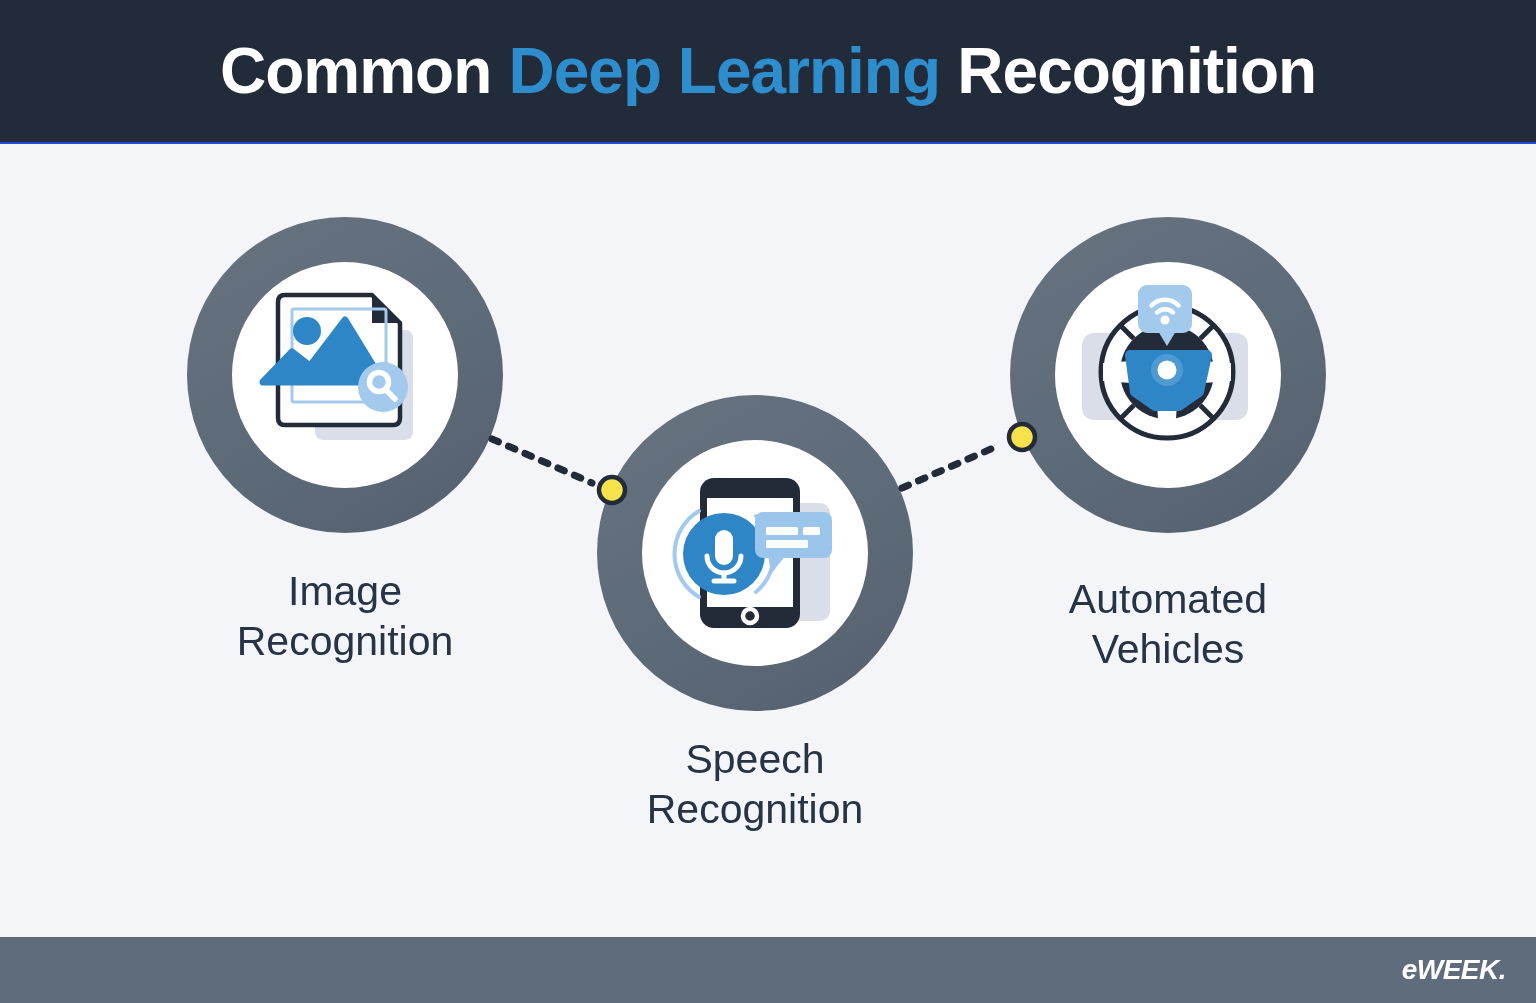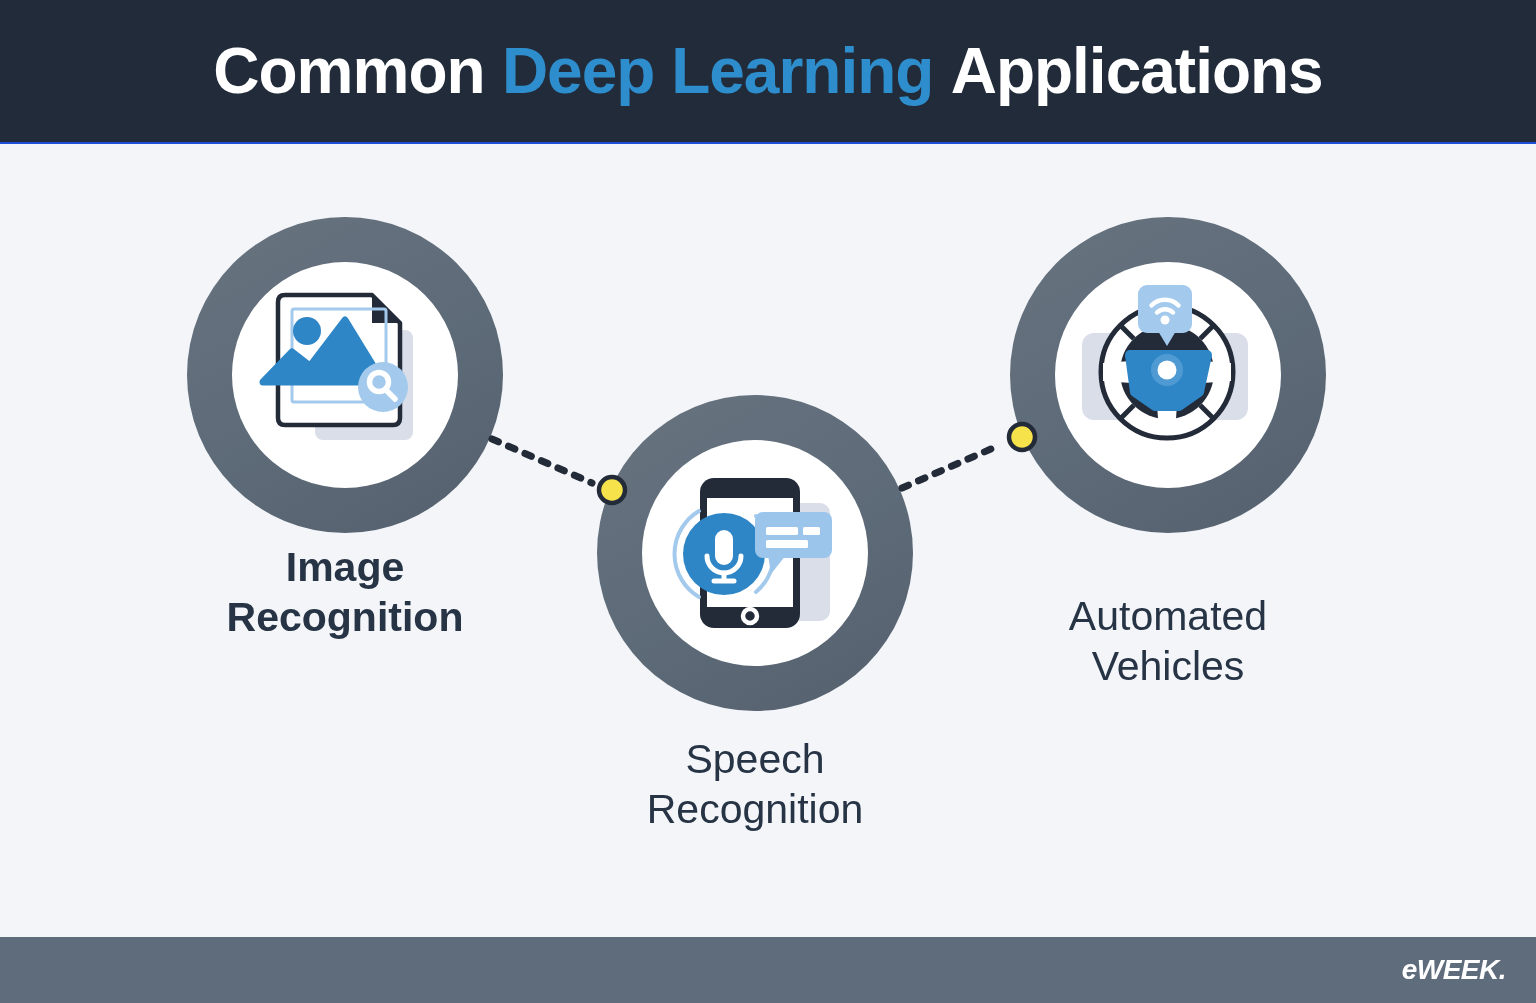--- a/index.html
+++ b/index.html
@@ -58,37 +58,37 @@
 </style>
 </head>
 <body>
 
 <div class="canvas">
 
   <div class="header">
     <h1 class="title">
       <span>Common</span>
       <span class="hl">Deep Learning</span>
-      <span>Applications</span>
+      <span>Recognition</span>
     </h1>
   </div>
 
   <div class="ring" style="left:187px;top:217px;"></div>
   <svg class="icon-svg" style="left:240px;top:270px;" viewBox="0 0 210 210" aria-hidden="true">
     <rect x="75" y="60" width="98" height="110" rx="8" fill="#D9DEE9"></rect>
     <path d="M45,25 H132 L160,53 V148 Q160,155 153,155 H45 Q38,155 38,148 V32 Q38,25 45,25 Z" fill="#FFFFFF" stroke="#232B39" stroke-width="4.5" stroke-linejoin="round"></path>
     <path d="M132,25 L160,53 H132 Z" fill="#232B39"></path>
     <rect x="52" y="39" width="94" height="93" rx="2" fill="none" stroke="#A3CAEC" stroke-width="3"></rect>
     <circle cx="67" cy="61" r="14" fill="#2E86C7"></circle>
     <path d="M23,112 L52,82 L70,96 L105,50 L143,112 Z" fill="#2E86C7" stroke="#2E86C7" stroke-width="7" stroke-linejoin="round" stroke-linecap="round"></path>
     <circle cx="143" cy="117" r="25" fill="#A3CAEC"></circle>
     <circle cx="139" cy="112" r="9.5" fill="none" stroke="#FFFFFF" stroke-width="5.5"></circle>
     <line x1="146" y1="120" x2="155" y2="129" stroke="#FFFFFF" stroke-width="5.5" stroke-linecap="round"></line>
   </svg>
-  <div class="item-label" style="left:185px;top:542px;font-weight:bold;">Image Recognition</div>
+  <div class="item-label" style="left:185px;top:566px;">Image Recognition</div>
 
   <div class="ring" style="left:597px;top:395px;"></div>
   <svg class="icon-svg" style="left:650px;top:448px;" viewBox="0 0 210 210" aria-hidden="true">
     <rect x="95" y="55" width="85" height="118" rx="10" fill="#D9DEE9"></rect>
     <rect x="50" y="30" width="100" height="150" rx="14" fill="#232B39"></rect>
     <rect x="57" y="50" width="86" height="109" fill="#FFFFFF"></rect>
     <circle cx="100" cy="168" r="7" fill="none" stroke="#FFFFFF" stroke-width="4.5"></circle>
     <path d="M49,63 A50,50 0 0 0 49,149" fill="none" stroke="#A3CAEC" stroke-width="4" stroke-linecap="round"></path>
     <path d="M106,68 A50,50 0 0 1 122,93" fill="none" stroke="#A3CAEC" stroke-width="4" stroke-linecap="round"></path>
     <path d="M122,119 A50,50 0 0 1 106,144" fill="none" stroke="#A3CAEC" stroke-width="4" stroke-linecap="round"></path>
@@ -119,21 +119,21 @@
     <polygon points="93,118 115,118 112,165 96,165" fill="#FFFFFF"></polygon>
     <polygon points="67,85 144,85 136,122 116,136 92,136 72,122" fill="#2E86C7" stroke="#2E86C7" stroke-width="10" stroke-linejoin="round"></polygon>
     <circle cx="104" cy="100" r="16" fill="#4F9AD2"></circle>
     <circle cx="104" cy="100" r="9.5" fill="#FFFFFF"></circle>
     <rect x="75" y="15" width="54" height="48" rx="9" fill="#A3CAEC"></rect>
     <path d="M95,61 L113,61 L104,76 Z" fill="#A3CAEC"></path>
     <path d="M88.5,35.5 A19,19 0 0 1 115.5,35.5" fill="none" stroke="#FFFFFF" stroke-width="4.5" stroke-linecap="round"></path>
     <path d="M94,42.5 A11.3,11.3 0 0 1 110,42.5" fill="none" stroke="#FFFFFF" stroke-width="4.5" stroke-linecap="round"></path>
     <circle cx="102" cy="50" r="4.5" fill="#FFFFFF"></circle>
   </svg>
-  <div class="item-label" style="left:1008px;top:591px;">Automated Vehicles</div>
+  <div class="item-label" style="left:1008px;top:574px;">Automated Vehicles</div>
 
   <svg class="connectors" viewBox="0 0 1536 1003" aria-hidden="true">
     <line x1="492" y1="439" x2="592" y2="483" stroke="#232B39" stroke-width="7" stroke-dasharray="7 11" stroke-linecap="round"></line>
     <line x1="902" y1="488" x2="1000" y2="445" stroke="#232B39" stroke-width="7" stroke-dasharray="7 11" stroke-linecap="round"></line>
     <circle cx="612" cy="490" r="13" fill="#F6E24A" stroke="#232B39" stroke-width="4.5"></circle>
     <circle cx="1022" cy="437" r="13" fill="#F6E24A" stroke="#232B39" stroke-width="4.5"></circle>
   </svg>
 
   <div class="footer">
     <span class="brand">eWEEK.</span>

